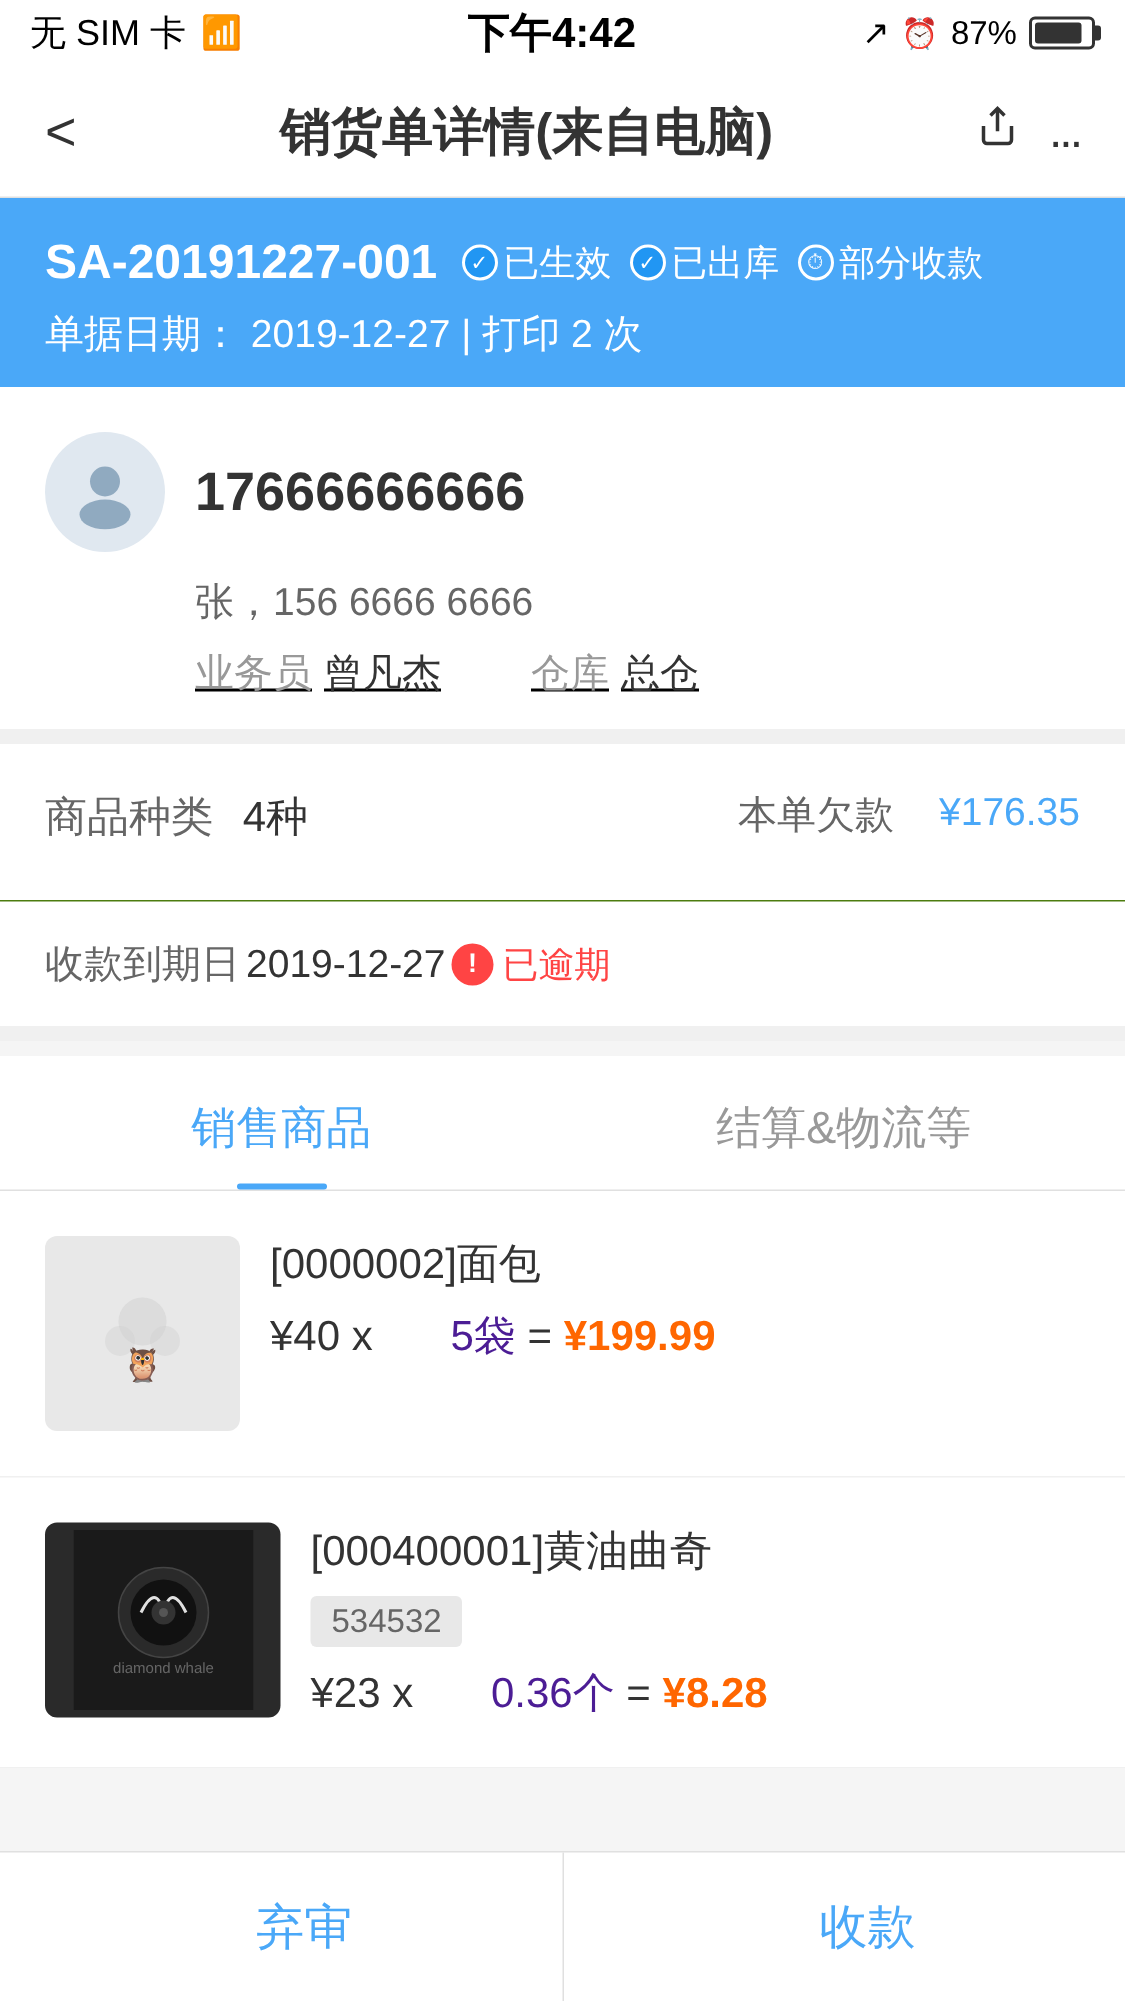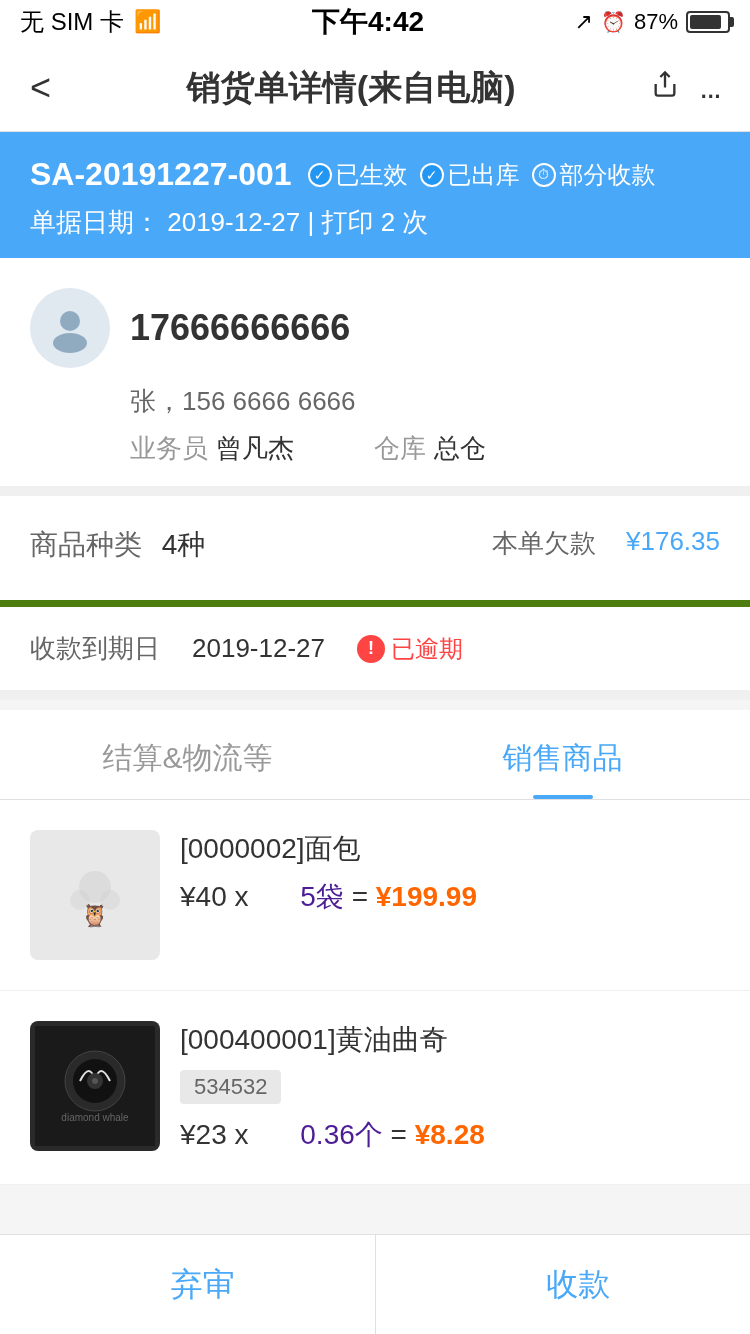--- a/index.html
+++ b/index.html
@@ -132,21 +132,22 @@
     .customer-sub {
       font-size: 26px;
       color: #666;
       margin-bottom: 12px;
       padding-left: 100px;
     }
     .customer-meta {
       display: flex;
       align-items: flex-end;
       padding-left: 100px;
-      gap: 80px;
+      gap: 60px;
+      text-decoration: underline;
     }
     .meta-item {
       display: flex;
       align-items: center;
       gap: 8px;
       font-size: 26px;
       color: #666;
     }
     .meta-label { color: #999; }
     .meta-value { color: #333; }
@@ -179,24 +180,24 @@
       margin-bottom: 8px;
       font-size: 26px;
     }
     .amount-label { color: #666; }
     .amount-value { color: #4AA8F8; font-weight: 500; }
 
     
     .due-section {
       background: #fff;
       padding: 24px 30px;
-      border-top: 7px solid #4d7c0f;
-      display: flex;
-      align-items: center;
-      gap: 32px;
+      border-top: 1px solid #4d7c0f;
+      display: flex;
+      align-items: center;
+      gap: 4px;
       font-size: 26px;
     }
     .due-label { color: #666; }
     .due-date { color: #333; }
     .overdue-badge {
       display: flex;
       align-items: center;
       gap: 6px;
       color: #ff4444;
       font-size: 24px;
@@ -258,21 +259,21 @@
       flex-shrink: 0;
       overflow: hidden;
       display: flex; align-items: center; justify-content: center;
     }
     .product-thumb-1 {
       background: #e8e8e8;
     }
     .product-thumb-dark {
       background: #2a2a2a;
       border-radius: 8px;
-      width: 130px; height: 130px;
+      width: 157px; height: 130px;
       display: flex; align-items: center; justify-content: center;
       overflow: hidden;
     }
     .product-info { flex: 1; }
     .product-name {
       font-size: 28px;
       color: #333;
       margin-bottom: 10px;
     }
     .product-tag {
@@ -420,22 +421,22 @@
   <div class="overdue-badge">
     <div class="overdue-icon">!</div>
     <span>已逾期</span>
   </div>
 </div>
 
 <div style="height:10px;background:#f0f0f0;"></div>
 
 <div class="tabs-section">
   <div class="tabs-row">
+    <div class="tab-item active">销售商品</div>
     <div class="tab-item">结算&amp;物流等</div>
-    <div class="tab-item active">销售商品</div>
   </div>
 </div>
 
 <div class="product-list">
 
   <div class="product-item">
     <div class="product-thumb product-thumb-1">
       <svg width="80" height="80" viewBox="0 0 80 80" fill="none">
         <circle cx="40" cy="32" r="16" fill="#d0d0d0" opacity="0.5"></circle>
         <circle cx="25" cy="45" r="10" fill="#d0d0d0" opacity="0.4"></circle>

